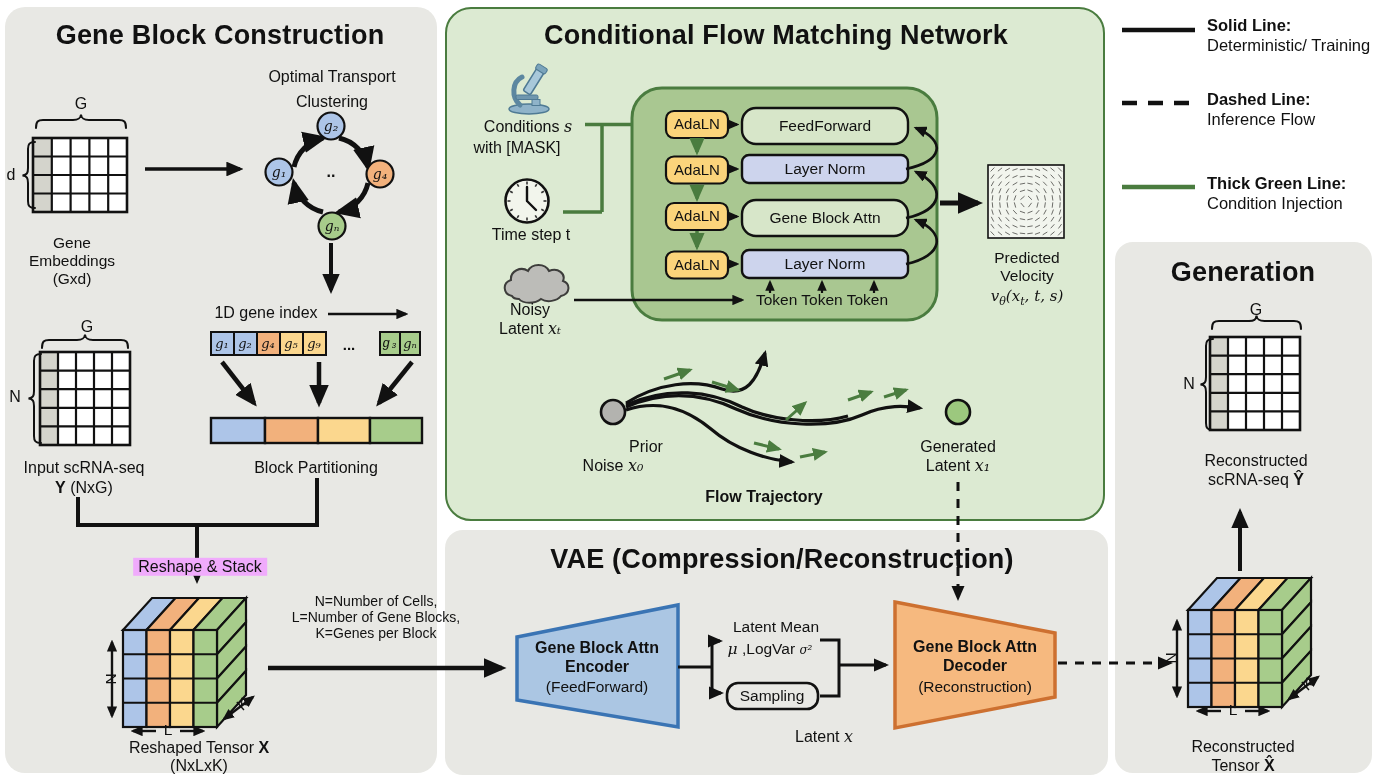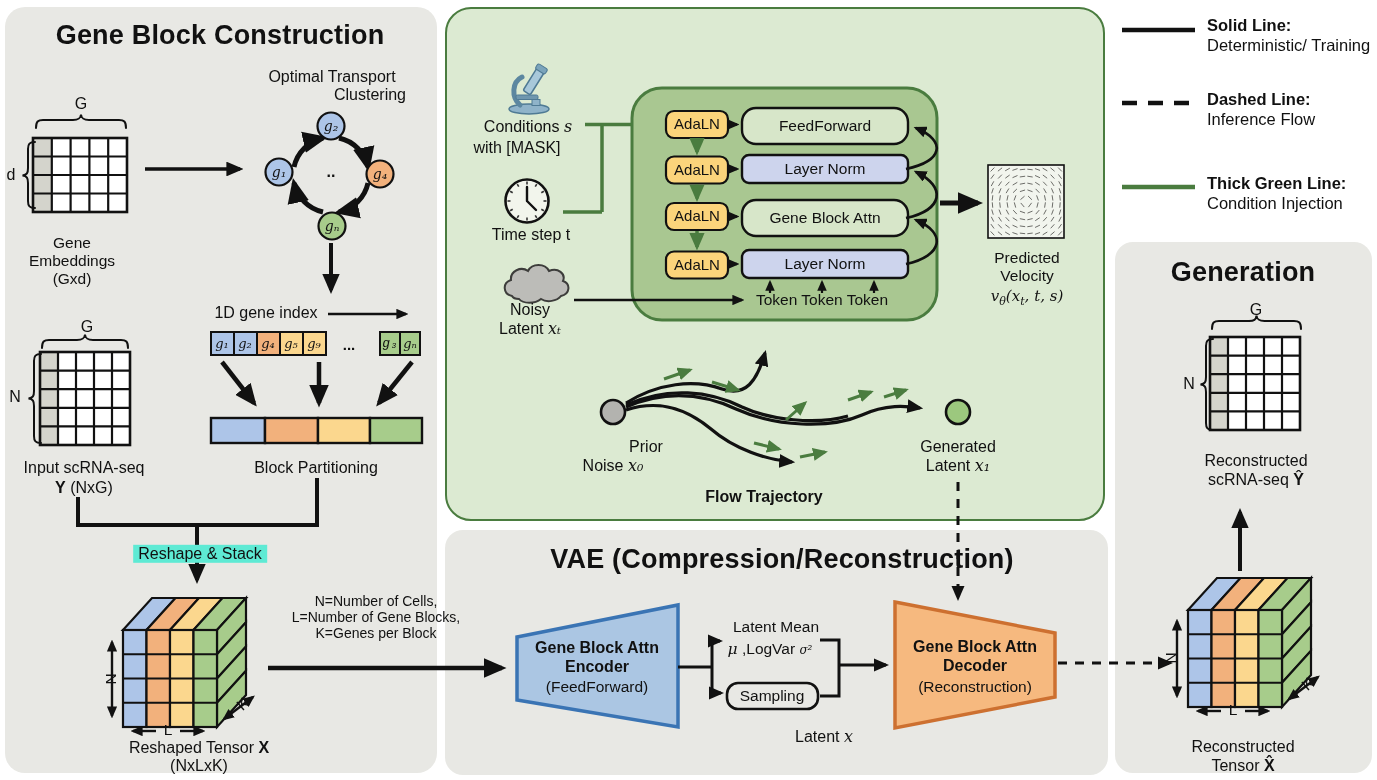--- a/index.html
+++ b/index.html
@@ -13,21 +13,21 @@
   svg#overlay{position:absolute;left:0;top:0;z-index:2;}
   .lbl{position:absolute;z-index:3;transform:translate(-50%,-50%);white-space:nowrap;line-height:1.15;text-align:center;}
   .ttl{font-size:27px;font-weight:700;letter-spacing:.2px;text-align:right;}
   .s16{font-size:16px;} .s15{font-size:15.5px;} .s14{font-size:14px;padding-left:36px;} .s13{font-size:13px;}
   .b{font-weight:700;}
   .mser{font-family:"DejaVu Serif",serif;font-style:italic;}
   .legend-lab{font-size:16.5px;font-weight:700;}
   .legend-sub{font-size:16.5px;}
   .rot90{transform:translate(-50%,-50%) rotate(-90deg);}
   .rot45{transform:translate(-50%,-50%) rotate(-42deg);}
-  .bgpatch{background:#5eead4;padding:0 5px;}
+  .bgpatch{background:#f0abfc;padding:0 5px;margin-top:13px;}
   sub{font-size:11px;}
 </style>
 </head>
 <body>
 
 <div id="stage">
 
   <div class="panel" id="p-gbc"></div>
   <div class="panel" id="p-cfm"></div>
   <div class="panel" id="p-vae"></div>
@@ -369,21 +369,21 @@
     </g>
   </svg>
 
   <div class="lbl ttl" style="left:220px;top:36px;">Gene Block Construction</div>
   <div class="lbl s16" style="left:81px;top:104px;">G</div>
   <div class="lbl s16" style="left:11px;top:175px;">d</div>
   <div class="lbl s15" style="left:72px;top:243px;">Gene</div>
   <div class="lbl s15" style="left:72px;top:261px;">Embeddings</div>
   <div class="lbl s15" style="left:72px;top:279px;">(Gxd)</div>
   <div class="lbl s16" style="left:332px;top:77px;">Optimal Transport</div>
-  <div class="lbl s16" style="left:332px;top:95px;margin-left:38px;">Clustering</div>
+  <div class="lbl s16" style="left:332px;top:102px;">Clustering</div>
   <div class="lbl mser" style="left:279px;top:172px;font-size:14px;">g₁</div>
   <div class="lbl mser" style="left:331px;top:126px;font-size:14px;">g₂</div>
   <div class="lbl mser" style="left:380px;top:174px;font-size:14px;">g₄</div>
   <div class="lbl mser" style="left:332px;top:226px;font-size:14px;">gₙ</div>
   <div class="lbl b" style="left:331px;top:172px;font-size:16px;">..</div>
   <div class="lbl s16" style="left:266px;top:313px;">1D gene index</div>
   <div class="lbl mser s13" style="left:222px;top:344px;">g₁</div>
   <div class="lbl mser s13" style="left:245px;top:344px;">g₂</div>
   <div class="lbl mser s13" style="left:268px;top:344px;">g₄</div>
   <div class="lbl mser s13" style="left:291px;top:344px;">g₅</div>
@@ -399,20 +399,21 @@
   <div class="lbl s16 bgpatch" style="left:200px;top:554px;">Reshape &amp; Stack</div>
   <div class="lbl s14" style="left:358px;top:601px;">N=Number of Cells,</div>
   <div class="lbl s14" style="left:358px;top:617px;">L=Number of Gene Blocks,</div>
   <div class="lbl s14" style="left:358px;top:633px;">K=Genes per Block</div>
   <div class="lbl rot90 s15" style="left:111px;top:679px;">N</div>
   <div class="lbl s15" style="left:168px;top:730px;">L</div>
   <div class="lbl rot45 s15" style="left:243px;top:704px;">K</div>
   <div class="lbl s16" style="left:199px;top:748px;"><span>Reshaped Tensor </span><span class="b">X</span></div>
   <div class="lbl s16" style="left:199px;top:766px;">(NxLxK)</div>
 
+  <div class="lbl ttl" style="left:776px;top:36px;">Conditional Flow Matching Network</div>
   <div class="lbl s16" style="left:528px;top:127px;"><span>Conditions </span><span class="mser">s</span></div>
   <div class="lbl s16" style="left:517px;top:148px;">with [MASK]</div>
   <div class="lbl s16" style="left:531px;top:235px;">Time step t</div>
   <div class="lbl s16" style="left:530px;top:310px;">Noisy</div>
   <div class="lbl s16" style="left:530px;top:329px;"><span>Latent </span><span class="mser">xₜ</span></div>
   <div class="lbl" style="left:697px;top:124px;font-size:15px;">AdaLN</div>
   <div class="lbl" style="left:697px;top:170px;font-size:15px;">AdaLN</div>
   <div class="lbl" style="left:697px;top:216px;font-size:15px;">AdaLN</div>
   <div class="lbl" style="left:697px;top:265px;font-size:15px;">AdaLN</div>
   <div class="lbl s15" style="left:825px;top:126px;">FeedForward</div>

